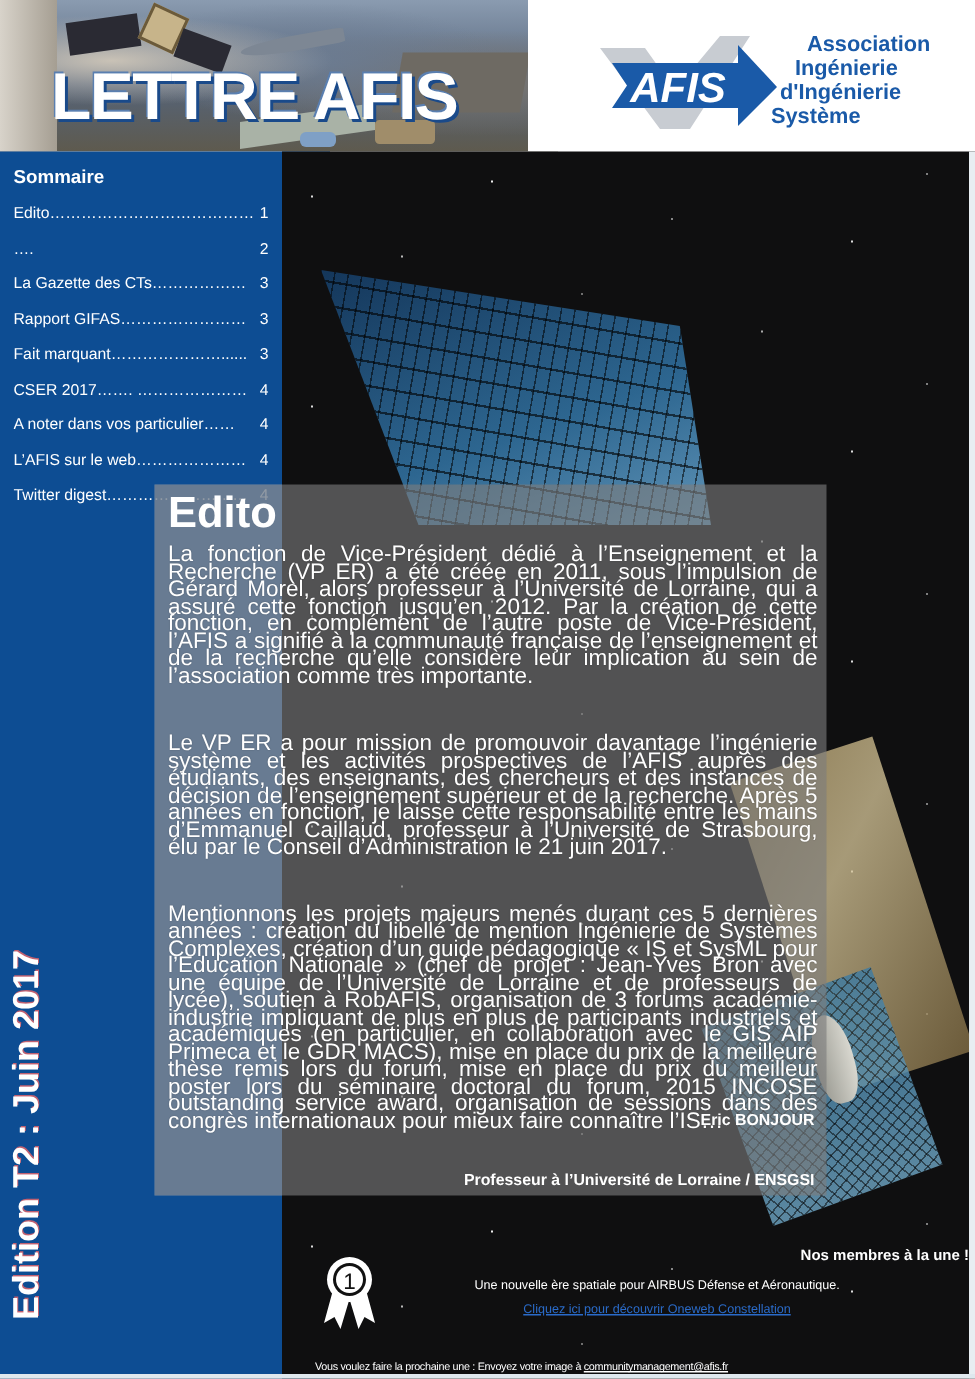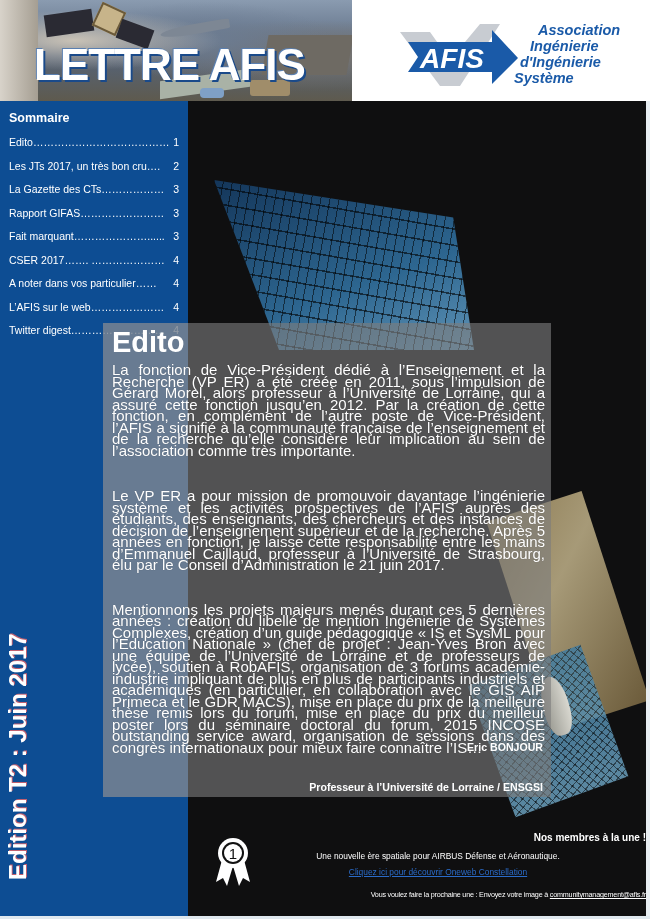--- a/index.html
+++ b/index.html
@@ -30,21 +30,21 @@
     font-size: 44px; font-weight: bold; color: #ffffff; letter-spacing: -1px;
     font-family: "Liberation Sans", sans-serif;
     text-shadow: 2px 2px 0 #1a4a8a, -1px -1px 0 #5a7fb0;
   }
 
   
   .logo-area { position: absolute; left: 352px; top: 0; width: 298px; height: 101px; background: #ffffff; }
   .logo-mark { position: absolute; left: 48px; top: 22px; width: 120px; height: 68px; }
   .logo-text {
     position: absolute; left: 162px; top: 22px; width: 120px;
-    color: #1a5aa8; font-style: italic; font-weight: bold; font-size: 14.5px; line-height: 16px;
+    color: #1a5aa8; font-weight: bold; font-size: 14.5px; line-height: 16px;
   }
   .logo-text .l1 { display: block; padding-left: 24px; }
   .logo-text .l2 { display: block; padding-left: 16px; }
   .logo-text .l3 { display: block; padding-left: 6px; }
   .logo-text .l4 { display: block; padding-left: 0; }
 
   
   .sidebar {
     position: absolute; left: 0; top: 101px; width: 220px; height: 818px;
     background: #0d4d93;
@@ -130,21 +130,21 @@
     position: absolute; right: 8px; top: 418px; text-align: right; color: #fff; font-weight: bold; font-size: 10.6px;
   }
   .signature .name { display: block; margin-bottom: 28px; }
 
   
   .members { position: absolute; left: 190px; top: 826px; width: 456px; height: 90px; }
   .award-icon { position: absolute; left: 24px; top: 10px; width: 38px; height: 54px; }
   .mem-title { position: absolute; left: 0; width: 456px; top: 6px; text-align: right; color: #fff; font-weight: bold; font-size: 10px; padding-left: 20px; }
   .mem-sub { position: absolute; left: 0; width: 456px; top: 25px; text-align: center; color: #fff; font-size: 8.4px; padding-left: 40px; }
   .mem-link { position: absolute; left: 0; width: 456px; top: 41px; text-align: center; color: #2a6bc9; font-size: 8.4px; text-decoration: underline; padding-left: 40px; }
-  .mem-send { position: absolute; left: 0; width: 456px; top: 64px; text-align: right; color: #fff; font-size: 7.2px; padding-left: 20px; letter-spacing: -0.2px; }
+  .mem-send { position: absolute; left: 0; width: 456px; top: 80px; text-align: left; color: #fff; font-size: 7.2px; padding-left: 20px; letter-spacing: -0.2px; }
   .mem-send .email { text-decoration: underline; }
   .bottom-strip { position: absolute; left: 0; top: 916px; width: 650px; height: 3px; background: #dfe8ee; }
 </style>
 </head>
 <body>
 
 <div class="banner">
   <div class="turbine"></div>
   <div class="sat-panel"></div>
   <div class="sat-body"></div>
@@ -173,21 +173,20 @@
 
 <div class="sidebar">
   <div class="sidebar-title">Sommaire</div>
   <ul class="toc">
     <li>
         <span class="lbl">Edito</span>
         <span class="dots">…………………………………</span>
         <span class="pg">1</span>
       </li>
     <li>
-        <span class="lbl">Les JTs 2017, un très bon cru</span>
         <span class="dots">….</span>
         <span class="pg">2</span>
       </li>
     <li>
         <span class="lbl">La Gazette des CTs</span>
         <span class="dots">………………</span>
         <span class="pg">3</span>
       </li>
     <li>
         <span class="lbl">Rapport GIFAS</span>

